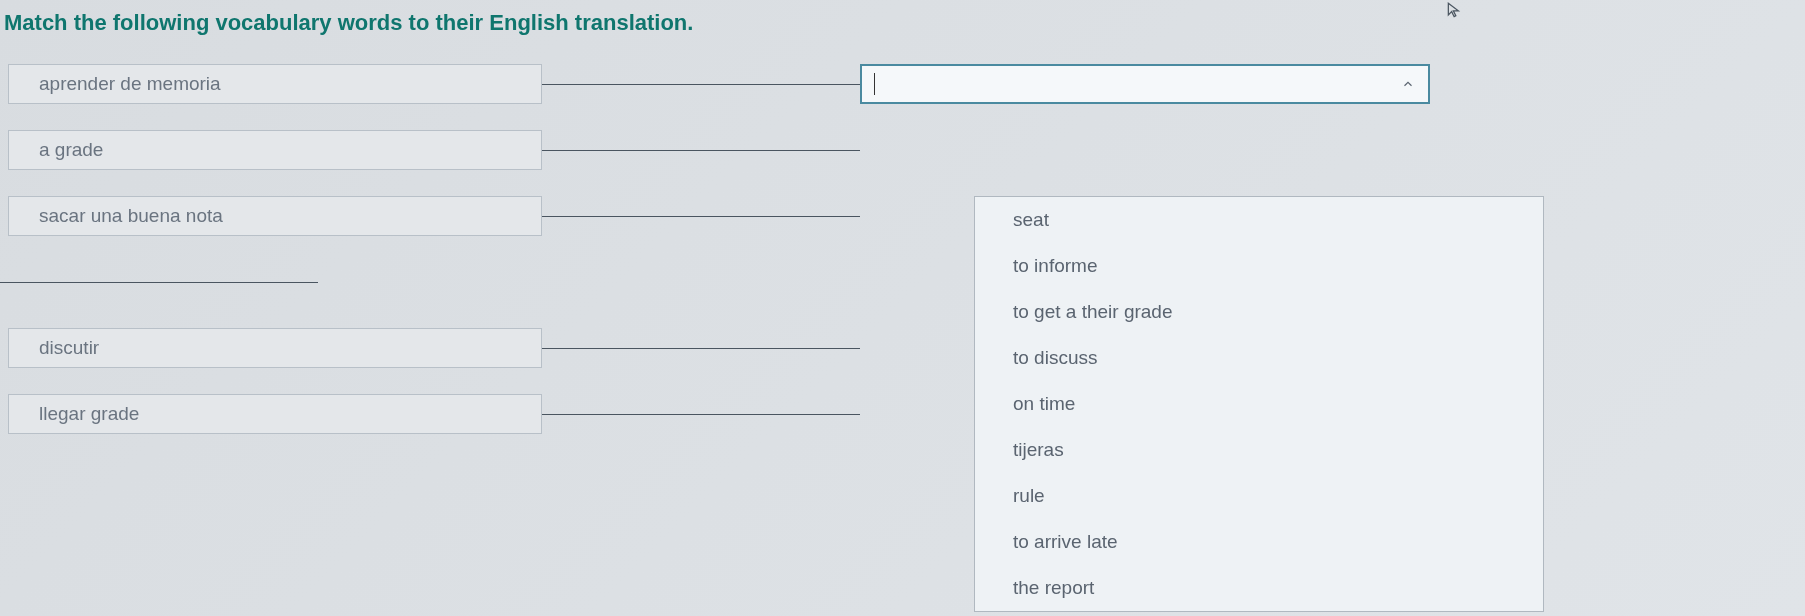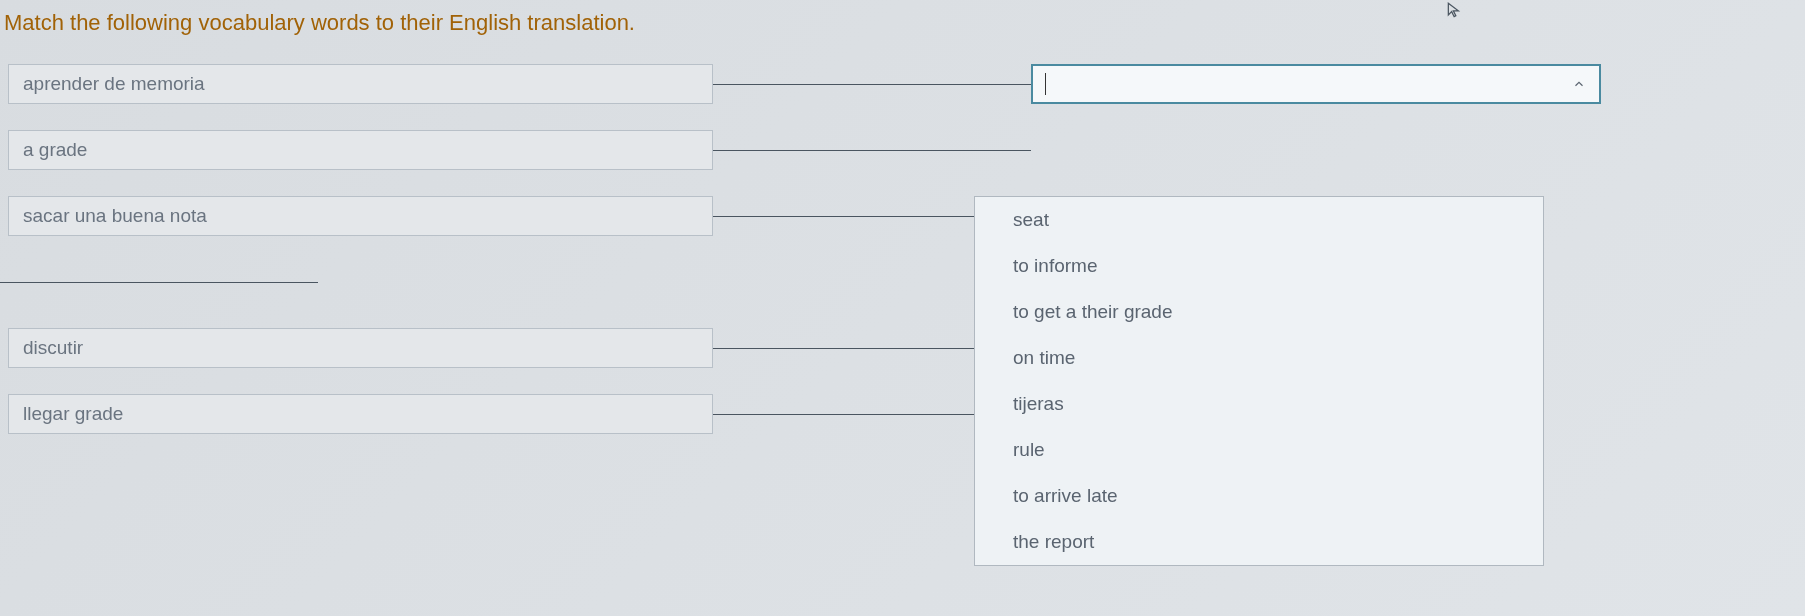--- a/index.html
+++ b/index.html
@@ -11,43 +11,43 @@
       font-family: 'Segoe UI', Arial, sans-serif;
       background: linear-gradient(135deg, #d8dce0 0%, #e0e4e8 100%);
       width: 1805px;
       height: 616px;
       overflow: hidden;
       position: relative;
       color: #5a6470;
     }
     .question-text {
       font-size: 22px;
-      color: #a16207;
+      color: #0f766e;
       padding: 10px 0 0 4px;
-      font-weight: 400;
+      font-weight: 700;
     }
     .content-area {
       position: relative;
       margin-top: 28px;
     }
     .match-row {
       position: relative;
       display: flex;
       align-items: center;
       margin-bottom: 26px;
       height: 40px;
     }
     .prompt-box {
-      width: 705px;
+      width: 534px;
       height: 40px;
       background: #e4e7ea;
       border: 1px solid #b8c0c8;
       display: flex;
       align-items: center;
-      padding: 0 14px;
+      padding: 0 30px;
       font-size: 19px;
       color: #6a7480;
       margin-left: 8px;
       flex-shrink: 0;
     }
     .connector {
       height: 1px;
       background: #4a5560;
       flex-grow: 0;
       width: 318px;
@@ -182,20 +182,21 @@
     <div class="prompt-box">
       <span>llegar grade</span>
     </div>
     <div class="connector"></div>
   </div>
 
   <div class="dropdown-list">
     <div class="dropdown-option">seat</div>
     <div class="dropdown-option">to informe</div>
     <div class="dropdown-option">to get a their grade</div>
+    <div class="dropdown-option">to discuss</div>
     <div class="dropdown-option">on time</div>
     <div class="dropdown-option">tijeras</div>
     <div class="dropdown-option">rule</div>
     <div class="dropdown-option">to arrive late</div>
     <div class="dropdown-option">the report</div>
   </div>
 
 </div>
 
 </body></html>

